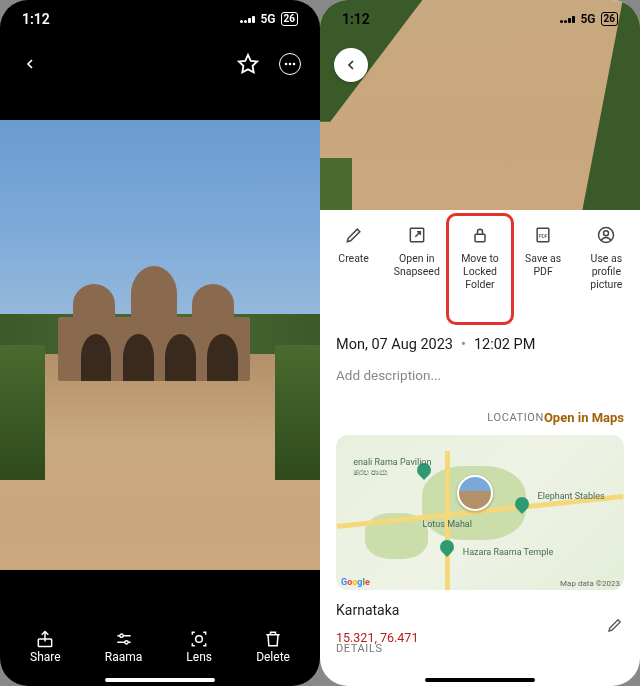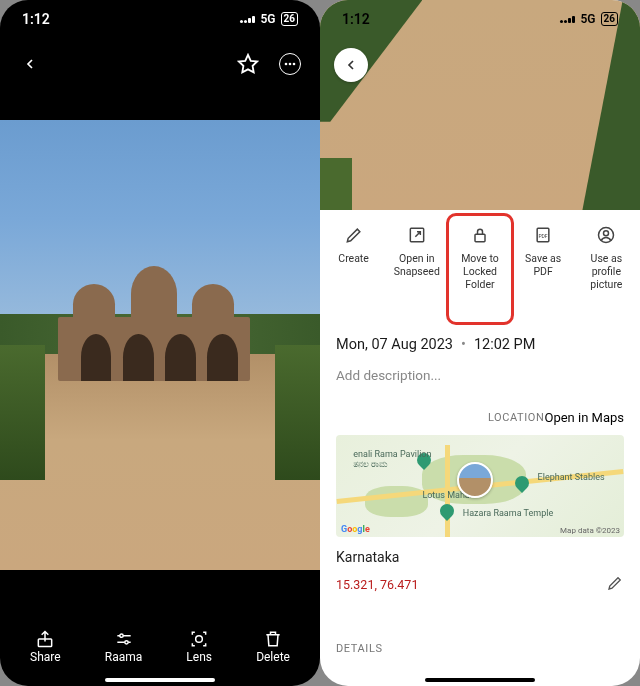--- a/index.html
+++ b/index.html
@@ -112,44 +112,44 @@
     border:3.5px solid #e2332c;border-radius:10px;z-index:15}
 
   .meta{position:absolute;top:336px;left:16px;right:16px}
   .date-row{font-size:14.5px;font-weight:400;color:#1a1a1a;display:flex;gap:8px;align-items:center}
   .dot{color:#888}
   .desc{font-size:13.5px;color:#888;margin-top:14px}
 
   .loc-section{position:absolute;top:410px;left:16px;right:16px}
   .loc-head{display:flex;justify-content:flex-end;align-items:center;margin-bottom:10px}
   .loc-lbl{font-size:11px;letter-spacing:.6px;color:#777}
-  .open-maps{font-size:13px;color:#000000;font-weight:400}
-
-  .map{position:relative;height:102px;border-radius:4px;overflow:hidden;
+  .open-maps{font-size:13px;color:#a16207;font-weight:700}
+
+  .map{position:relative;height:155px;border-radius:12px;overflow:hidden;
     background:linear-gradient(135deg,#e8f0dc 0%,#eef3e6 50%,#e4eed8 100%)}
   .map .road{position:absolute;background:#f5d87a}
   .map .r1{top:48%;left:0;right:0;height:5px;transform:rotate(-6deg)}
   .map .r2{top:10%;left:38%;width:5px;bottom:0}
   .map .green{position:absolute;background:#caddab;border-radius:40%}
   .map .g1{top:20%;left:30%;width:36%;height:48%}
   .map .g2{top:50%;left:10%;width:22%;height:30%}
   .map .pin{position:absolute;width:14px;height:14px;background:#2e9a72;border-radius:50% 50% 50% 0;transform:rotate(-45deg)}
   .map .p1{top:18%;left:28%}.map .p2{top:40%;left:62%}.map .p3{top:68%;left:36%}
   .map .label{position:absolute;font-size:9px;color:#4a6a5a;white-space:nowrap}
   .map .l1{top:14%;left:6%}.map .l2{top:36%;left:70%}.map .l3{top:54%;left:30%}.map .l4{top:72%;left:44%}
   .map .thumb{position:absolute;top:26%;left:42%;width:36px;height:36px;border-radius:50%;
     border:2px solid #fff;background:linear-gradient(180deg,#7aa8d8 45%,#b29068 45%);
     box-shadow:0 1px 3px rgba(0,0,0,.3)}
   .map .goog{position:absolute;bottom:3px;left:5px;font-size:9px;font-weight:400}
   .map .goog b:nth-child(1){color:#4285F4}.map .goog b:nth-child(2){color:#EA4335}
   .map .goog b:nth-child(3){color:#FBBC05}.map .goog b:nth-child(4){color:#4285F4}
   .map .goog b:nth-child(5){color:#34A853}.map .goog b:nth-child(6){color:#EA4335}
   .map .mcred{position:absolute;bottom:2px;right:4px;font-size:8px;color:#666}
 
-  .place-row{display:flex;justify-content:space-between;align-items:flex-end;margin-top:12px}
+  .place-row{display:flex;justify-content:space-between;align-items:center;margin-top:12px}
   .place-name{font-size:14px;color:#222}
   .place-coord{font-size:12.5px;color:#b91c1c;margin-top:12px}
   .edit-pencil{color:#555;margin-top:3px}
 
   .details-lbl{position:absolute;top:642px;left:16px;font-size:11px;letter-spacing:.6px;color:#777}
 
   svg{display:block}
 </style>
 </head>
 <body>

